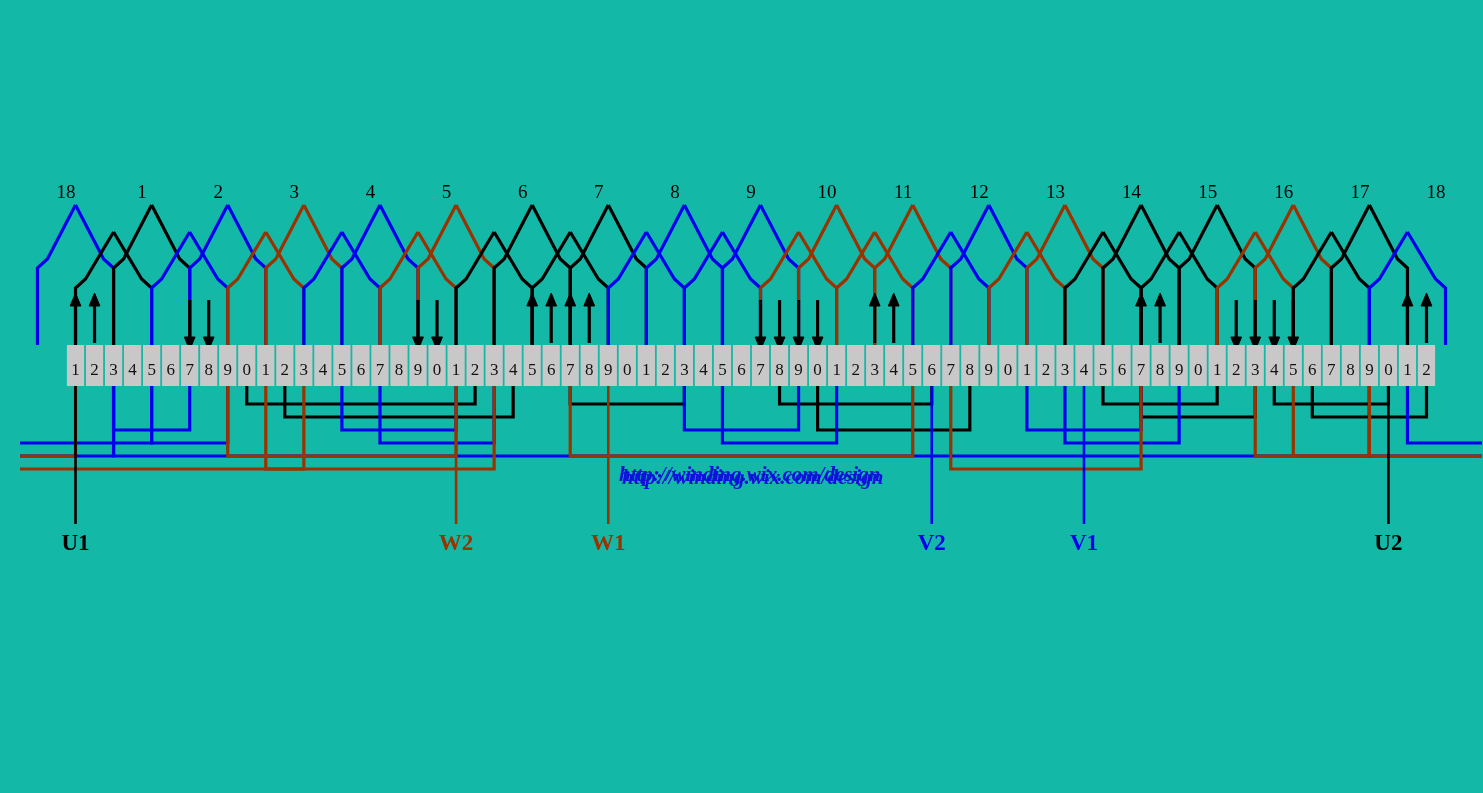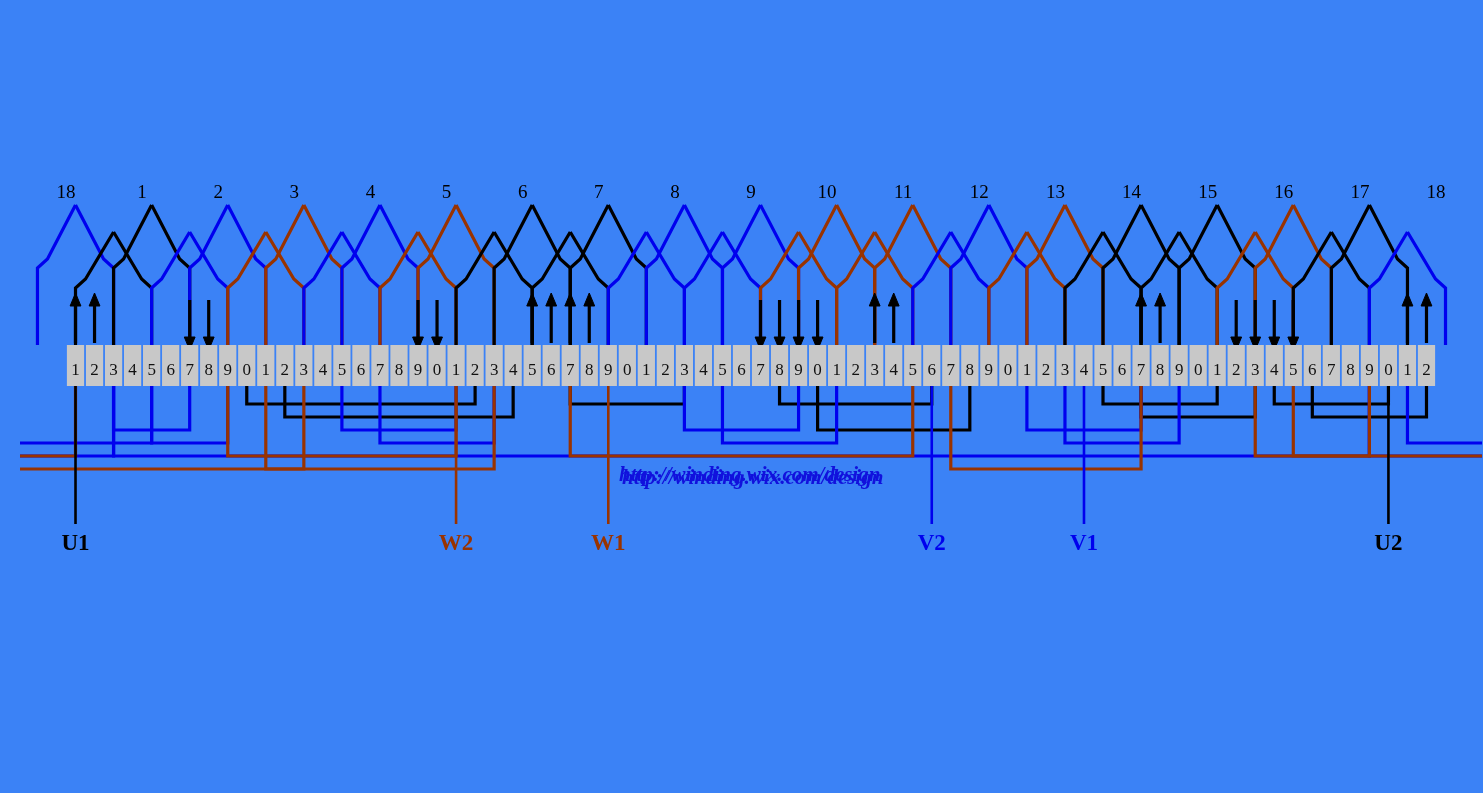--- a/index.html
+++ b/index.html
@@ -1,17 +1,17 @@
 <!DOCTYPE html>
 <html><head>
 <meta charset="utf-8">
 <style>
   html,body{margin:0;padding:0;background:#ffffff;}
   body{width:1483px;height:793px;overflow:hidden;font-family:"Liberation Serif",serif;}
-  #stage{position:relative;width:1483px;height:793px;background:#3b82f6;}
+  #stage{position:relative;width:1483px;height:793px;background:#14b8a6;}
   svg#diagram{position:absolute;left:0;top:0;width:1483px;height:793px;}
   .tooth-num{font-family:"Liberation Serif",serif;font-size:19px;fill:#000;text-anchor:middle;}
   .slot-num{font-family:"Liberation Serif",serif;font-size:17px;fill:#111;text-anchor:middle;}
   .term-lbl{font-family:"Liberation Serif",serif;font-size:23px;font-weight:bold;text-anchor:middle;}
   .wm{font-family:"Liberation Serif",serif;font-size:21px;font-weight:bold;font-style:italic;fill:#1111dd;}
 </style>
 </head>
 <body>
 
 <div id="stage">

